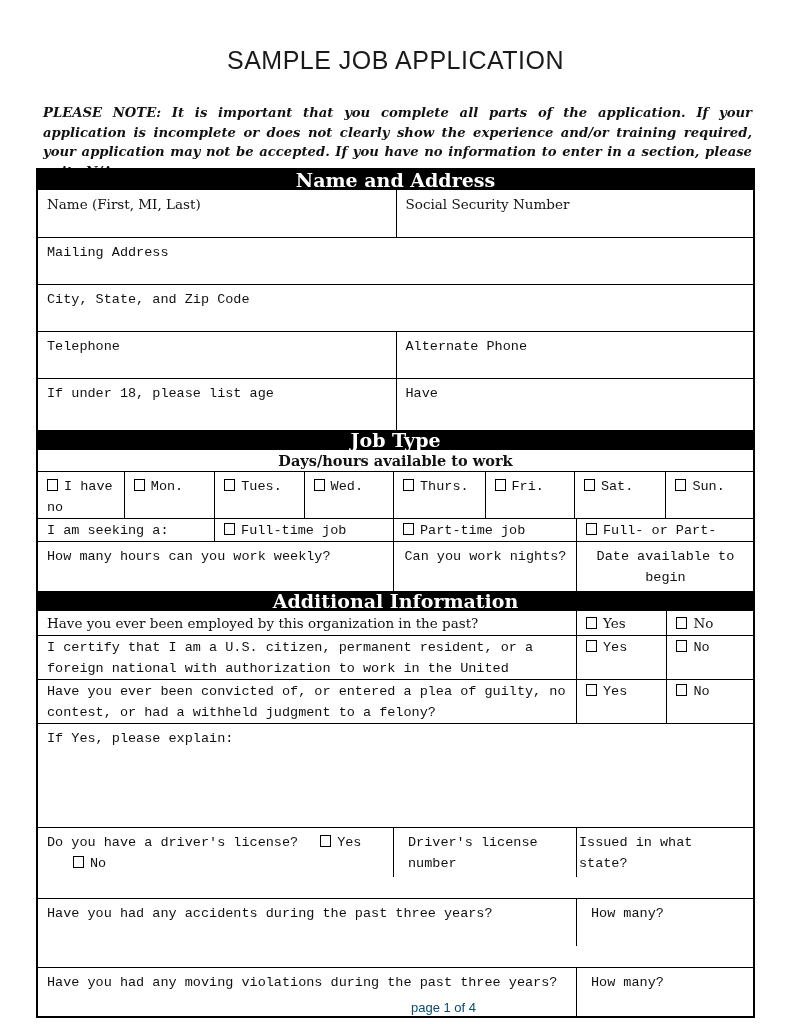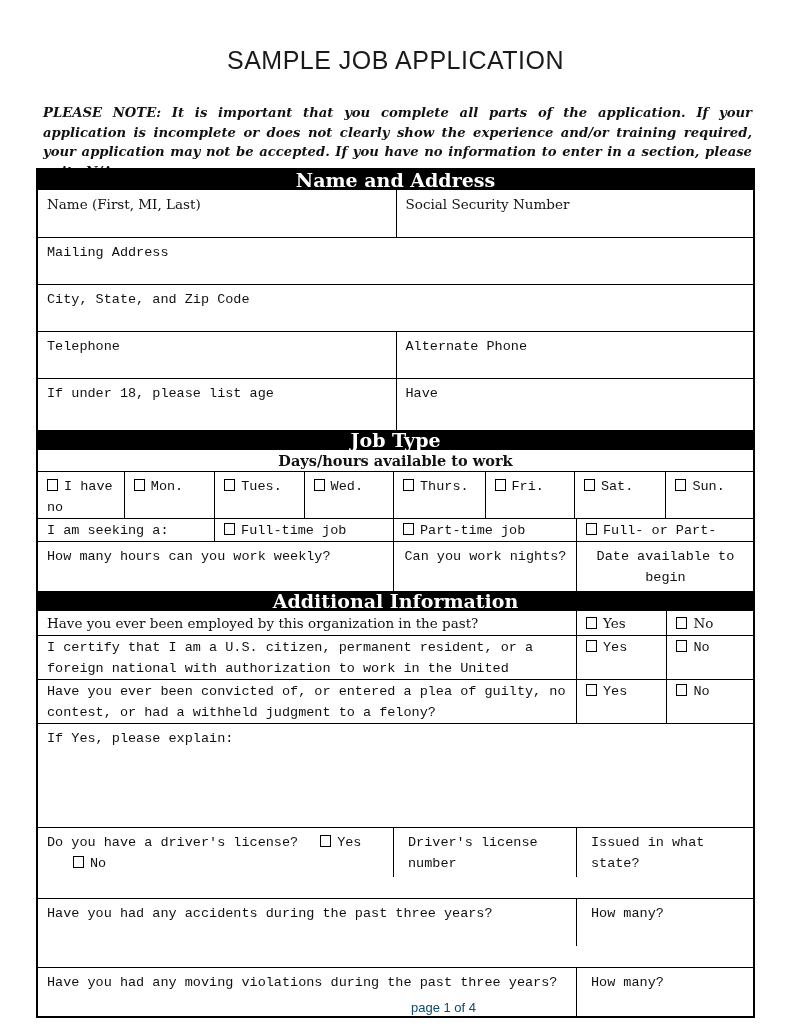--- a/index.html
+++ b/index.html
@@ -194,21 +194,21 @@
       </div>
     </div>
 
     <div class="row h52 cols-3a">
       <div class="cell">
         <span>Do you have a driver's license?</span><span class="cb gap-lg"></span><span>Yes</span><span class="cb gap-md"></span><span>No</span>
       </div>
       <div class="cell" style="padding-left:14px">
         <span>Driver's license number</span>
       </div>
-      <div class="cell" style="padding-left:14px">
+      <div class="cell" style="padding-left:2px">
         <span>Issued in what state?</span>
       </div>
     </div>
 
     <div class="row h48 cols-2last">
       <div class="cell">
         <span>Have you had any accidents during the past three years?</span>
       </div>
       <div class="cell" style="padding-left:14px">
         <span>How many?</span>

